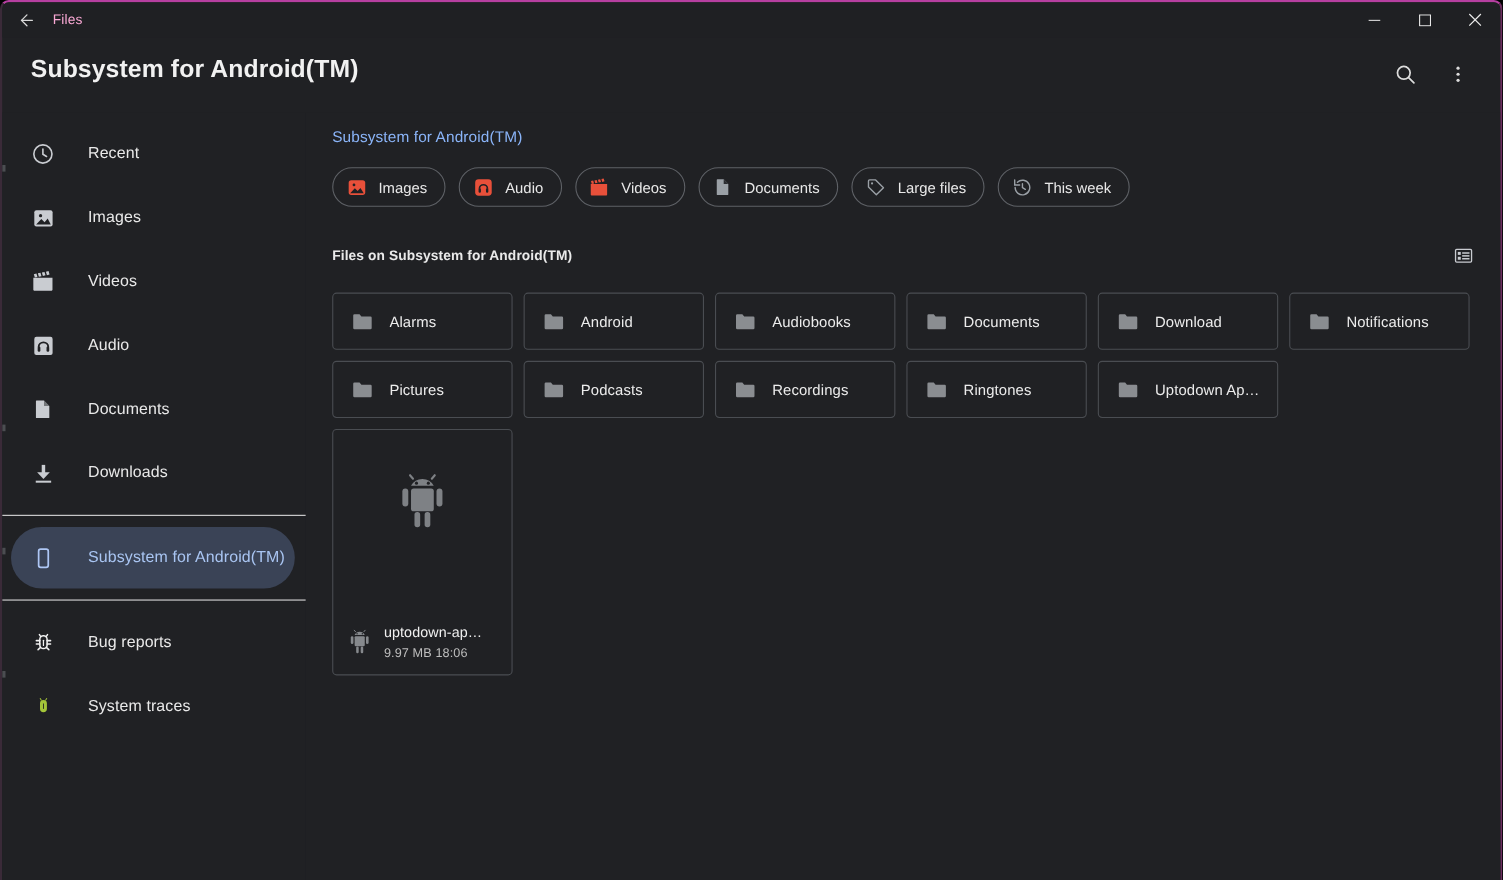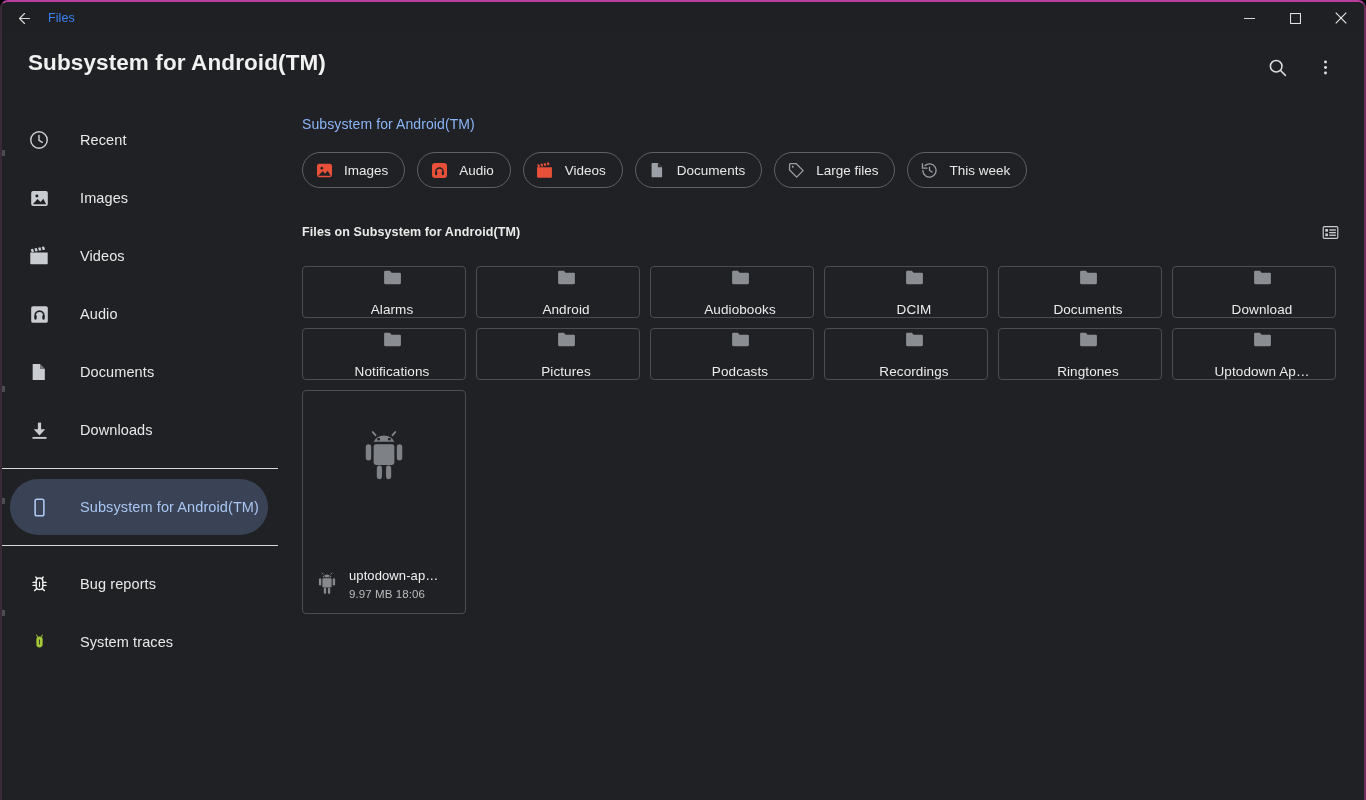--- a/index.html
+++ b/index.html
@@ -34,21 +34,21 @@
     display: flex;
     align-items: center;
   }
   #back-btn {
     width: 44px; height: 32px;
     display: flex; align-items: center; justify-content: center;
     color: #d8d8d8;
   }
   #titlebar-title {
     font-size: 12.5px;
-    color: #3b82f6;
+    color: #f9a8d4;
     margin-left: 2px;
     letter-spacing: .1px;
   }
   #win-controls {
     position: absolute;
     top: 0; right: 0;
     display: flex;
     height: 32px;
   }
   .win-btn {
@@ -201,21 +201,20 @@
   .folder-card {
     height: 52px;
     border: 1px solid #4a4d52;
     border-radius: 4px;
     display: flex;
     align-items: center;
     padding-left: 16px;
     gap: 14px;
     background: #202124;
     overflow: hidden;
-    flex-direction: column;
   }
   .folder-card .f-ico {
     width: 21px; height: 21px;
     flex: 0 0 21px;
     display: flex; align-items: center; justify-content: center;
     color: #8a8d91;
   }
   .folder-card .f-lbl {
     font-size: 13.5px;
     color: #ececec;
@@ -554,28 +553,20 @@
           </span>
           <span class="f-lbl">Android</span>
         </div>
         <div class="folder-card">
           <span class="f-ico">
             <svg width="21" height="21" viewBox="0 0 24 24">
               <path d="M2.4 5.6 a1.3 1.3 0 0 1 1.3-1.3 H9 l1.9 2.2 h9.4 a1.3 1.3 0 0 1 1.3 1.3 v10.6 a1.3 1.3 0 0 1 -1.3 1.3 H3.7 a1.3 1.3 0 0 1 -1.3 -1.3 Z" fill="currentColor"></path>
             </svg>
           </span>
           <span class="f-lbl">Audiobooks</span>
-        </div>
-        <div class="folder-card">
-          <span class="f-ico">
-            <svg width="21" height="21" viewBox="0 0 24 24">
-              <path d="M2.4 5.6 a1.3 1.3 0 0 1 1.3-1.3 H9 l1.9 2.2 h9.4 a1.3 1.3 0 0 1 1.3 1.3 v10.6 a1.3 1.3 0 0 1 -1.3 1.3 H3.7 a1.3 1.3 0 0 1 -1.3 -1.3 Z" fill="currentColor"></path>
-            </svg>
-          </span>
-          <span class="f-lbl">DCIM</span>
         </div>
         <div class="folder-card">
           <span class="f-ico">
             <svg width="21" height="21" viewBox="0 0 24 24">
               <path d="M2.4 5.6 a1.3 1.3 0 0 1 1.3-1.3 H9 l1.9 2.2 h9.4 a1.3 1.3 0 0 1 1.3 1.3 v10.6 a1.3 1.3 0 0 1 -1.3 1.3 H3.7 a1.3 1.3 0 0 1 -1.3 -1.3 Z" fill="currentColor"></path>
             </svg>
           </span>
           <span class="f-lbl">Documents</span>
         </div>
         <div class="folder-card">

